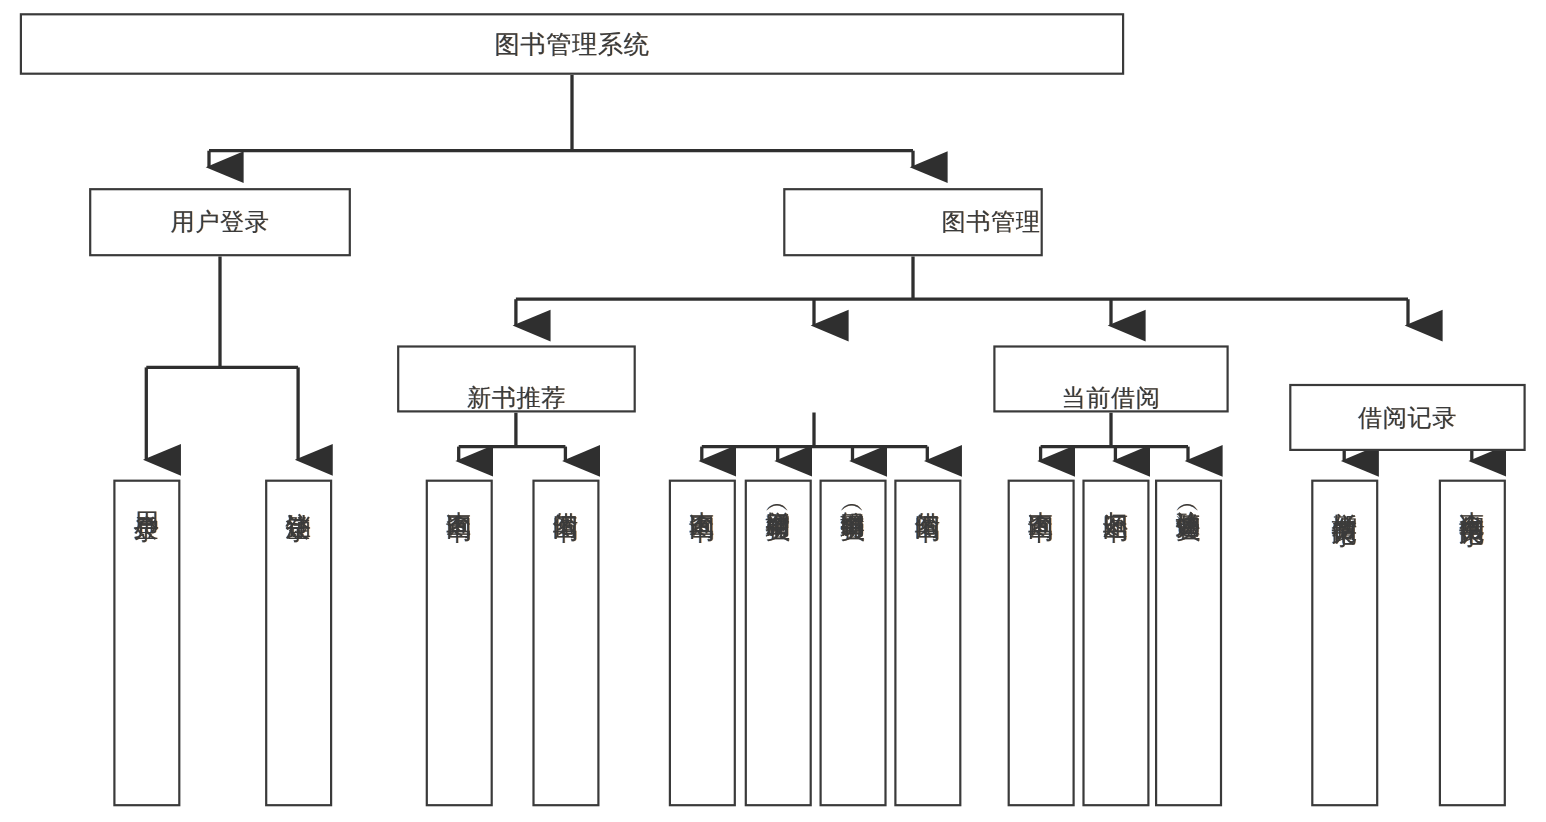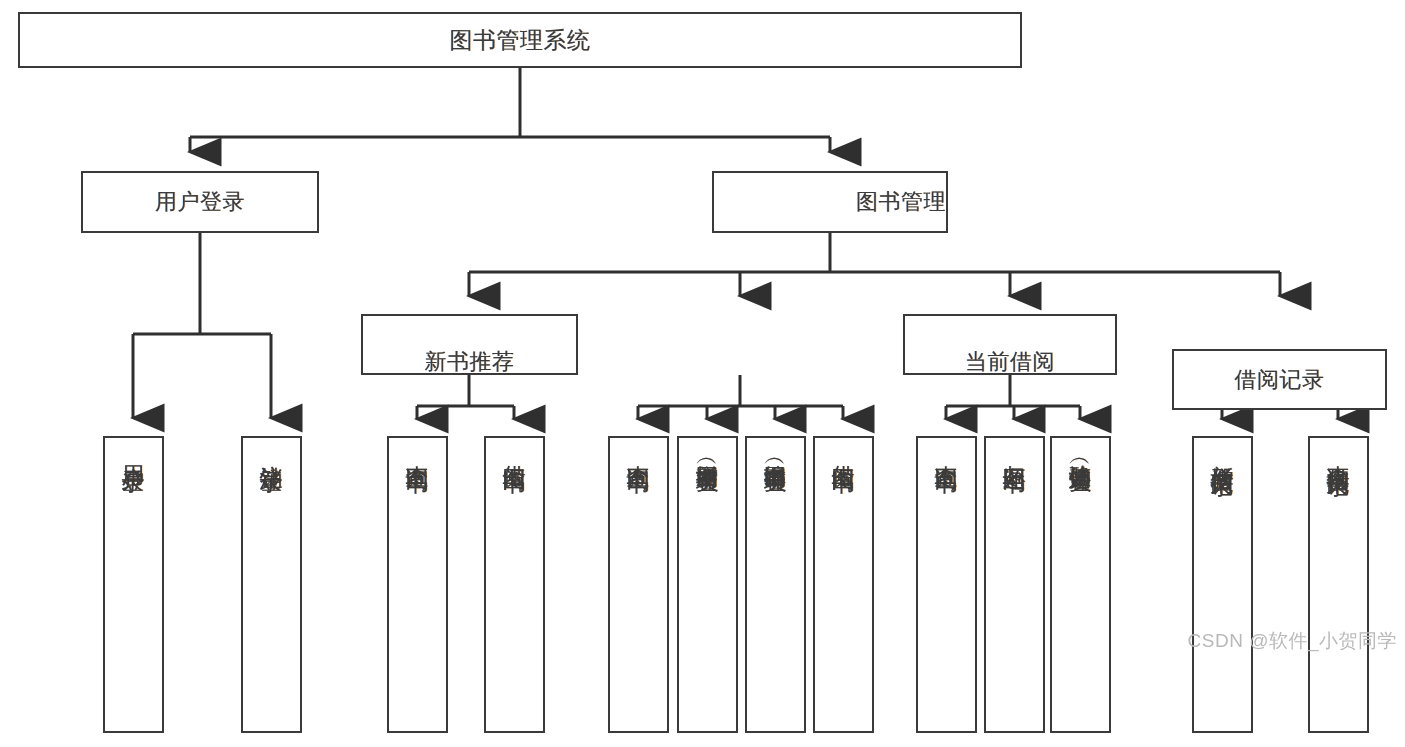--- a/index.html
+++ b/index.html
@@ -169,15 +169,14 @@
     <span class="lbl">确认归还（管理员）</span>
   </div>
 
   <div class="node v" style="left:1192px;top:436px;width:61px;height:297px;">
     <span class="lbl">新增借阅记录</span>
   </div>
   <div class="node v" style="left:1308px;top:436px;width:61px;height:297px;">
     <span class="lbl">查询借阅记录</span>
   </div>
 
-  <div id="watermark">CSDN @软件_小贺同学</div>
 
 </div>
 
 </body></html>

